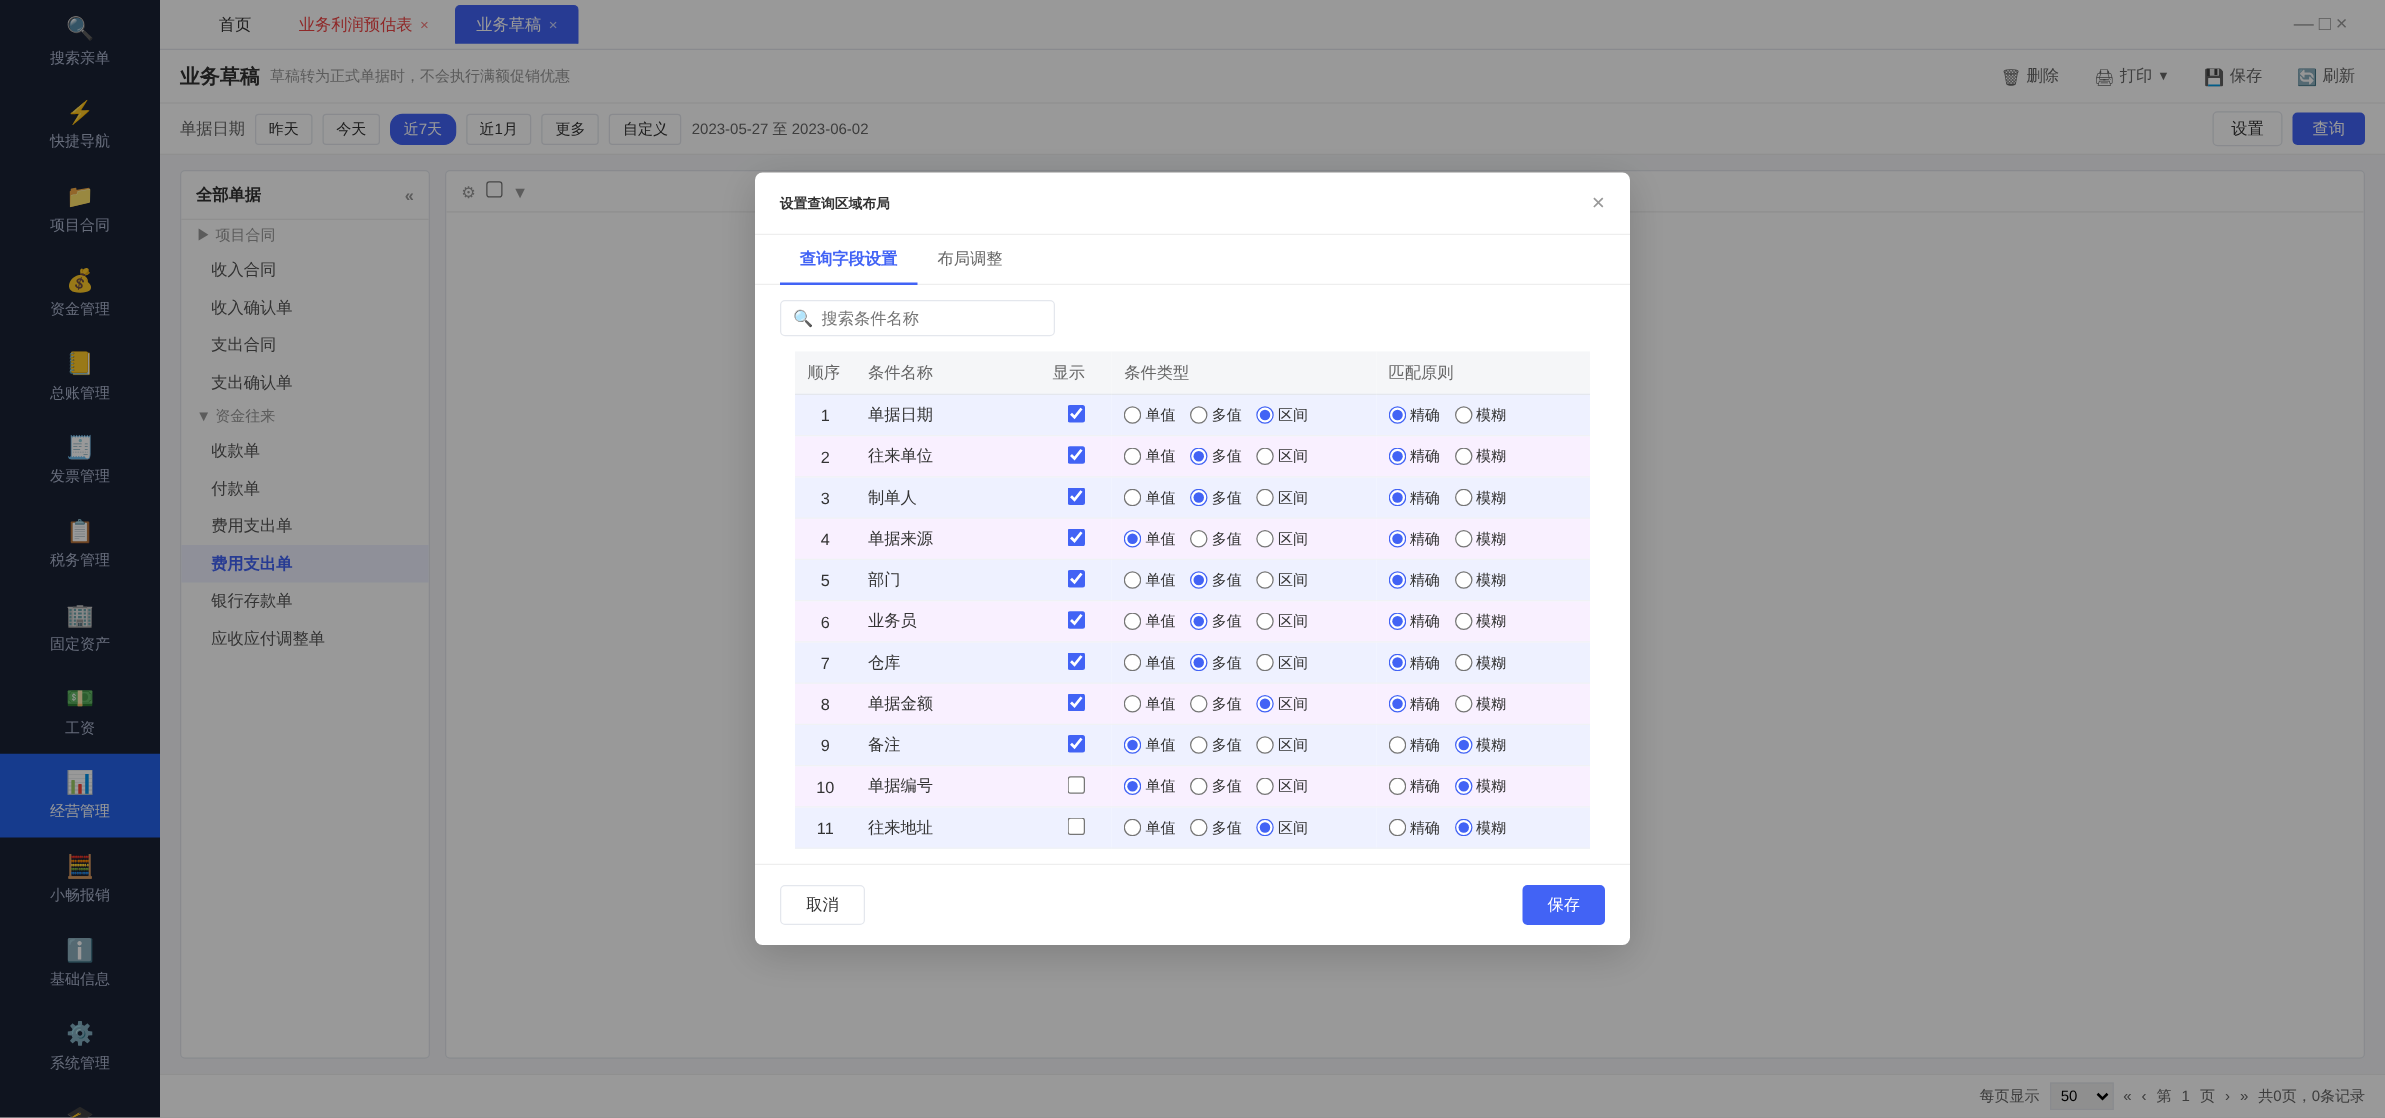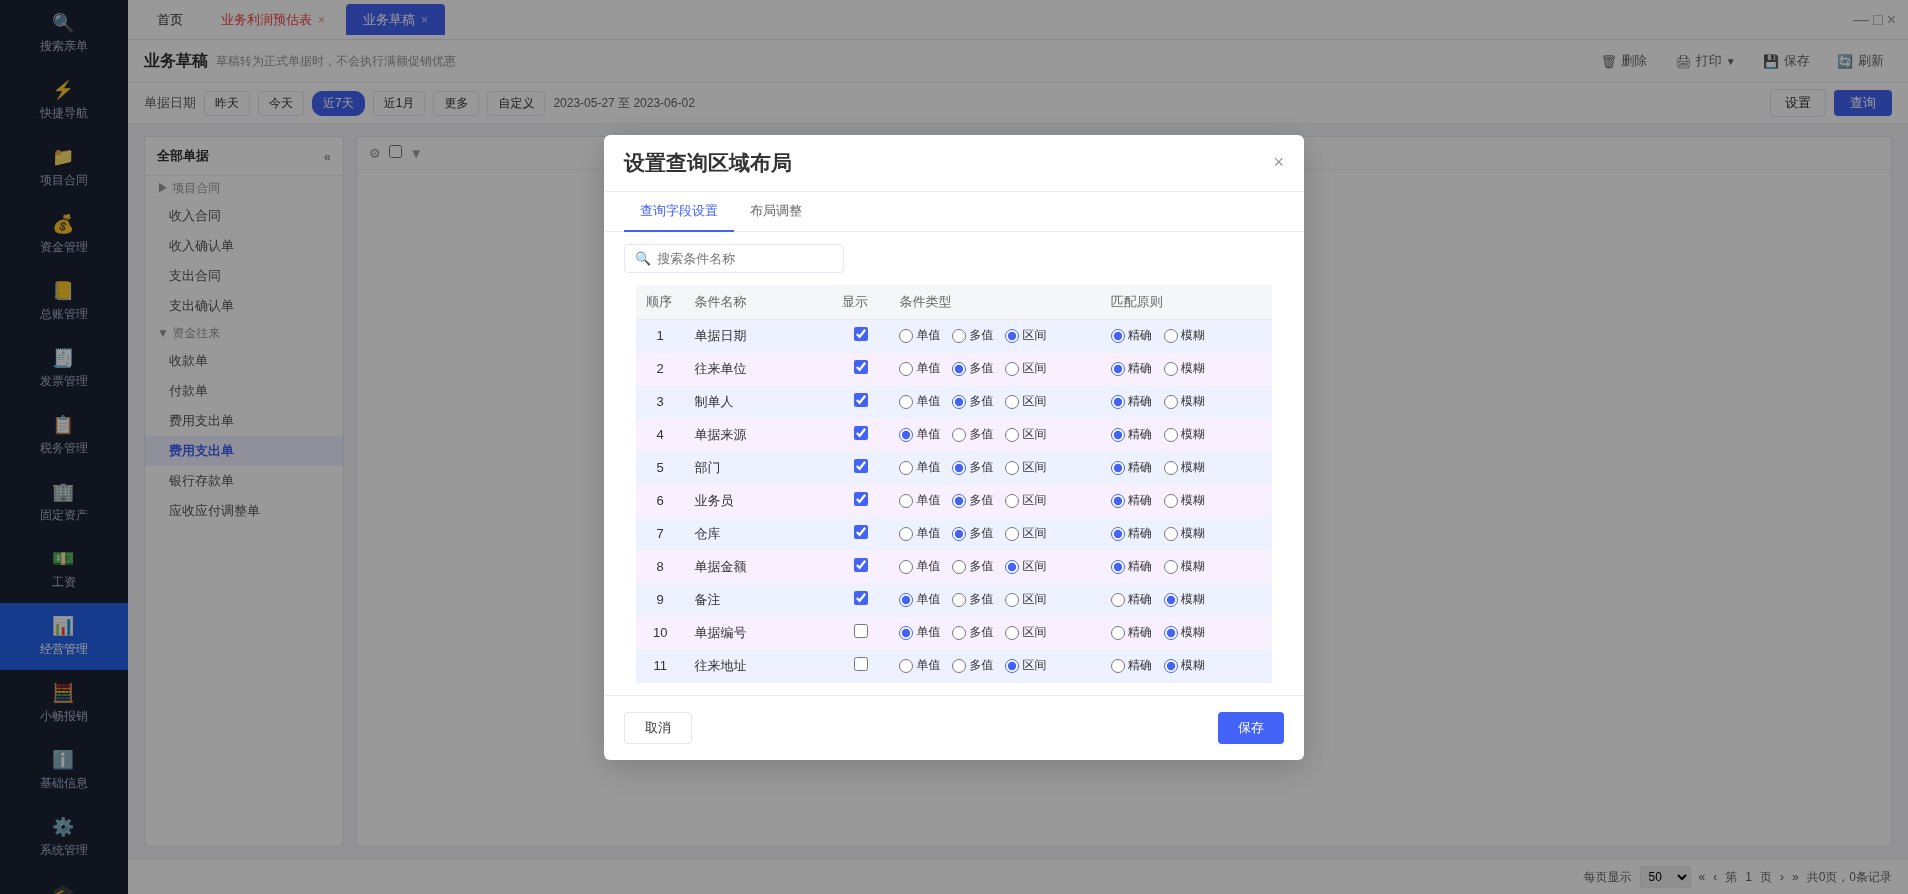--- a/index.html
+++ b/index.html
@@ -11,21 +11,21 @@
     
     .sidebar { width: 128px; background: #1a2235; color: #fff; display: flex; flex-direction: column; flex-shrink: 0; }
     .sidebar-item { display: flex; flex-direction: column; align-items: center; padding: 12px 8px; cursor: pointer; font-size: 12px; color: #aab4cc; gap: 4px; }
     .sidebar-item.active { background: #2563eb; color: #fff; }
     .sidebar-icon { font-size: 18px; }
 
     
     .main-content { flex: 1; display: flex; flex-direction: column; background: #f5f6f8; }
 
     
-    .tab-bar { background: #fff; border-bottom: 1px solid #e4e7ed; display: flex; align-items: center; padding: 0 12px; height: 40px; gap: 4px; }
+    .tab-bar { background: #fff; border-bottom: 1px solid #e4e7ed; display: flex; align-items: center; padding: 0 30px; height: 40px; gap: 4px; }
     .tab-item { padding: 6px 16px; border-radius: 4px 4px 0 0; cursor: pointer; font-size: 13px; color: #ef4444; border: 1px solid transparent; border-bottom: none; }
     .tab-item.active { background: #4263f5; color: #fff; border-color: #4263f5; }
     .tab-item.closable { display: flex; align-items: center; gap: 6px; }
     .tab-close { font-size: 12px; opacity: 0.7; }
     .tab-home { color: #333; }
 
     
     .page-header { background: #fff; padding: 8px 16px; display: flex; align-items: center; justify-content: space-between; border-bottom: 1px solid #eee; }
     .page-title-area { display: flex; align-items: center; gap: 8px; }
     .page-title { font-size: 16px; font-weight: bold; color: #333; }
@@ -59,25 +59,25 @@
 
     
     .bottom-bar { background: #fff; border-top: 1px solid #eee; padding: 6px 16px; display: flex; align-items: center; justify-content: flex-end; font-size: 12px; color: #666; gap: 8px; }
 
     
     .overlay { position: fixed; top: 0; left: 0; right: 0; bottom: 0; background: rgba(0,0,0,0.4); z-index: 100; display: flex; align-items: center; justify-content: center; }
 
     
     .dialog { background: #fff; border-radius: 6px; width: 700px; max-height: 660px; display: flex; flex-direction: column; box-shadow: 0 8px 32px rgba(0,0,0,0.18); }
     .dialog-header { display: flex; align-items: center; justify-content: space-between; padding: 14px 20px; border-bottom: 1px solid #eee; }
-    .dialog-title { font-size: 21px; font-weight: bold; color: #333; }
+    .dialog-title { font-size: 11px; font-weight: bold; color: #333; }
     .dialog-close { cursor: pointer; font-size: 18px; color: #999; }
     .dialog-tabs { display: flex; gap: 0; border-bottom: 1px solid #eee; padding: 0 20px; }
     .dialog-tab { padding: 10px 16px; cursor: pointer; font-size: 13px; color: #666; border-bottom: 2px solid transparent; margin-bottom: -1px; }
-    .dialog-tab.active { color: #4263f5; border-bottom-color: #4263f5; font-weight: 400; }
+    .dialog-tab.active { color: #4263f5; border-bottom-color: #4263f5; font-weight: 700; }
     .dialog-search { padding: 12px 20px; }
     .dialog-search-input { display: flex; align-items: center; border: 1px solid #e4e7ed; border-radius: 4px; padding: 6px 10px; gap: 6px; width: 220px; }
     .dialog-search-input input { border: none; outline: none; font-size: 13px; color: #333; width: 100%; }
     .dialog-body { flex: 1; overflow-y: auto; padding: 0 32px 12px; }
 
     
     .settings-table { width: 100%; border-collapse: collapse; }
     .settings-table th { background: #f5f6f8; padding: 8px 10px; text-align: left; font-size: 13px; color: #666; font-weight: normal; border-bottom: 1px solid #e4e7ed; }
     .settings-table td { padding: 7px 10px; font-size: 13px; border-bottom: 1px solid #f0f2f5; vertical-align: middle; }
     .settings-table tr.row-odd { background: #f9f0ff; }

